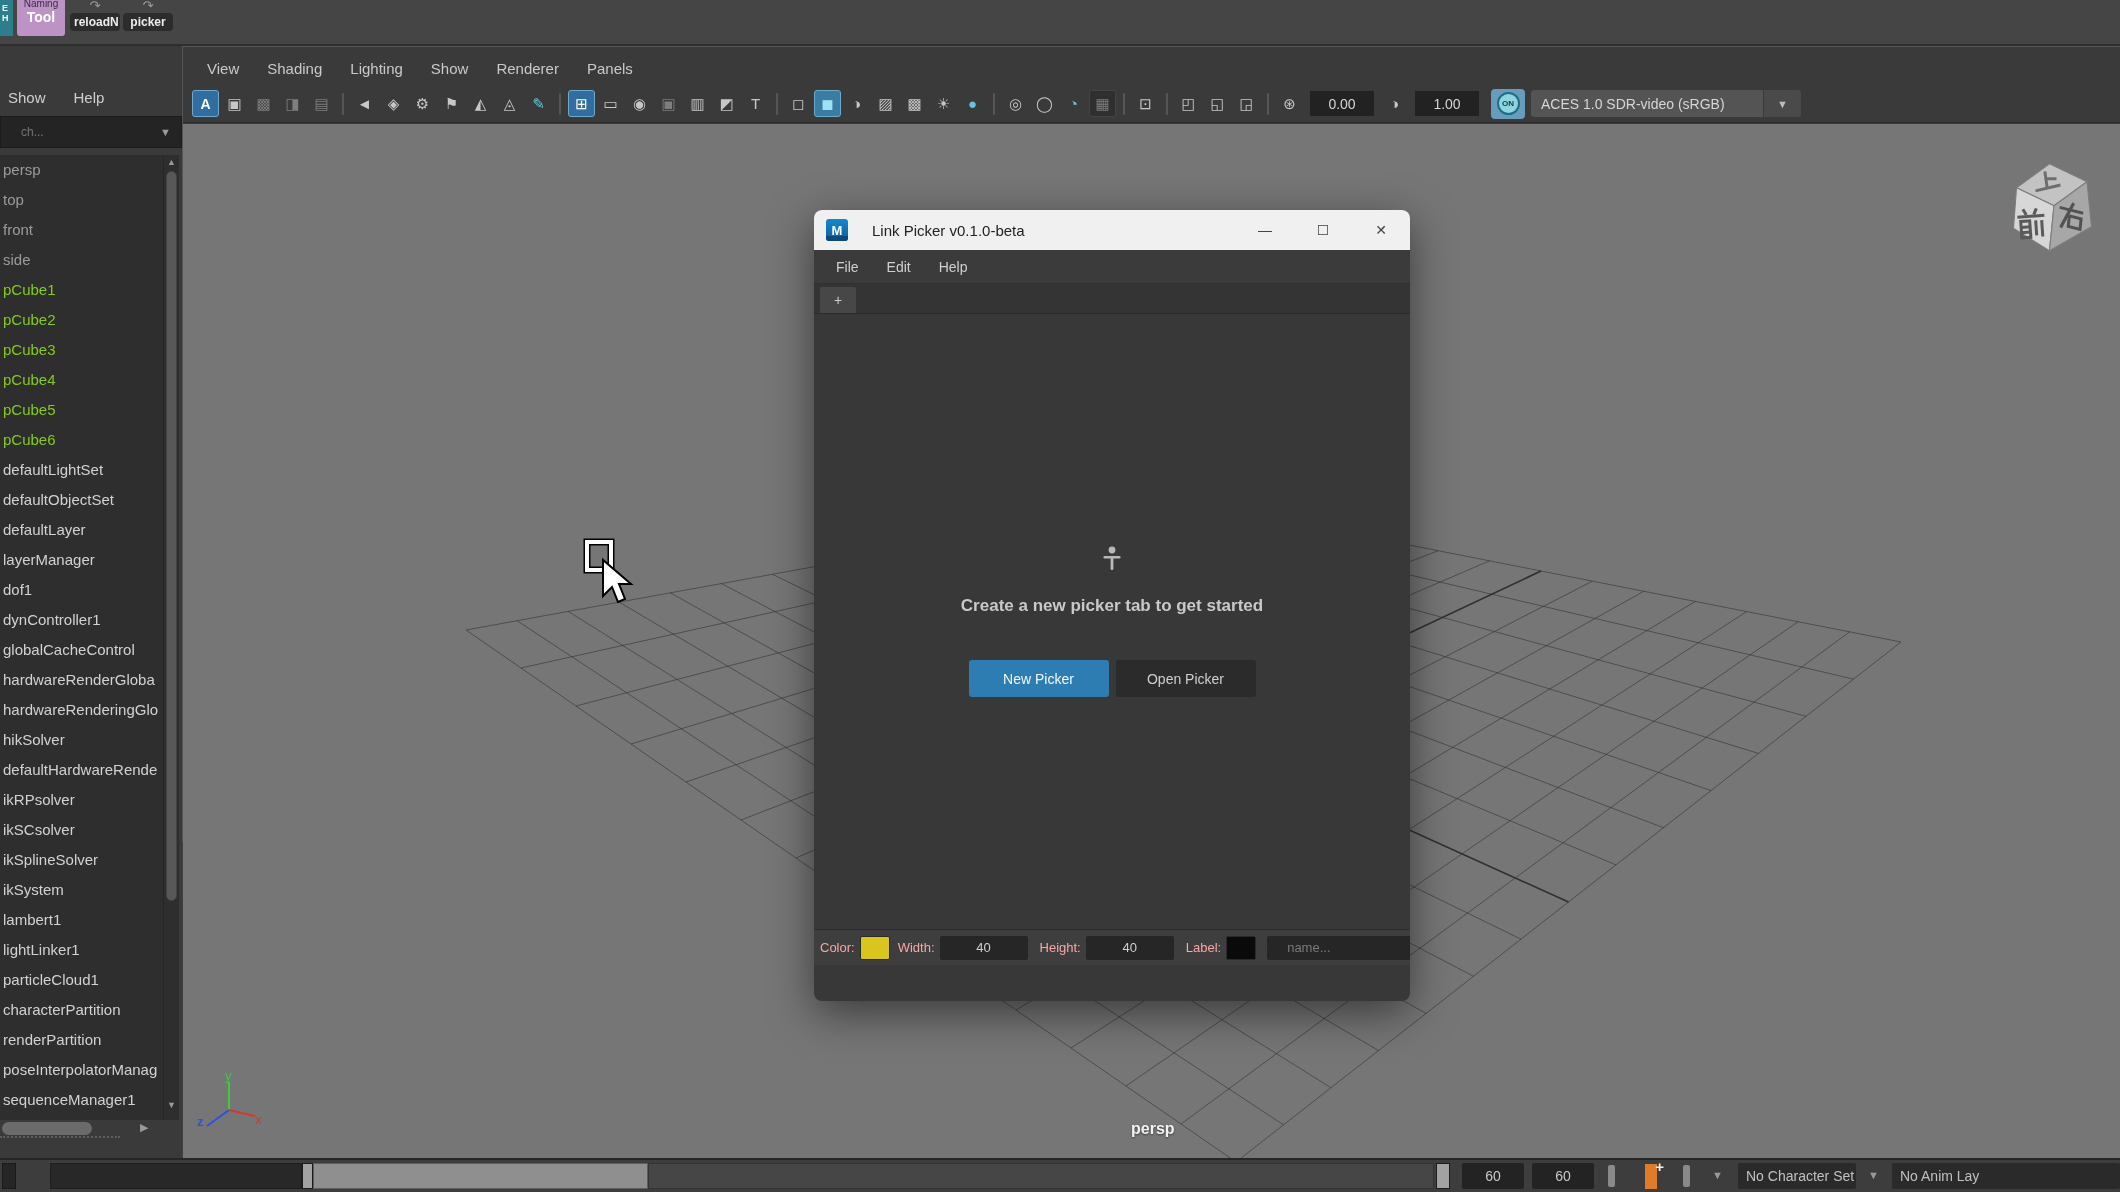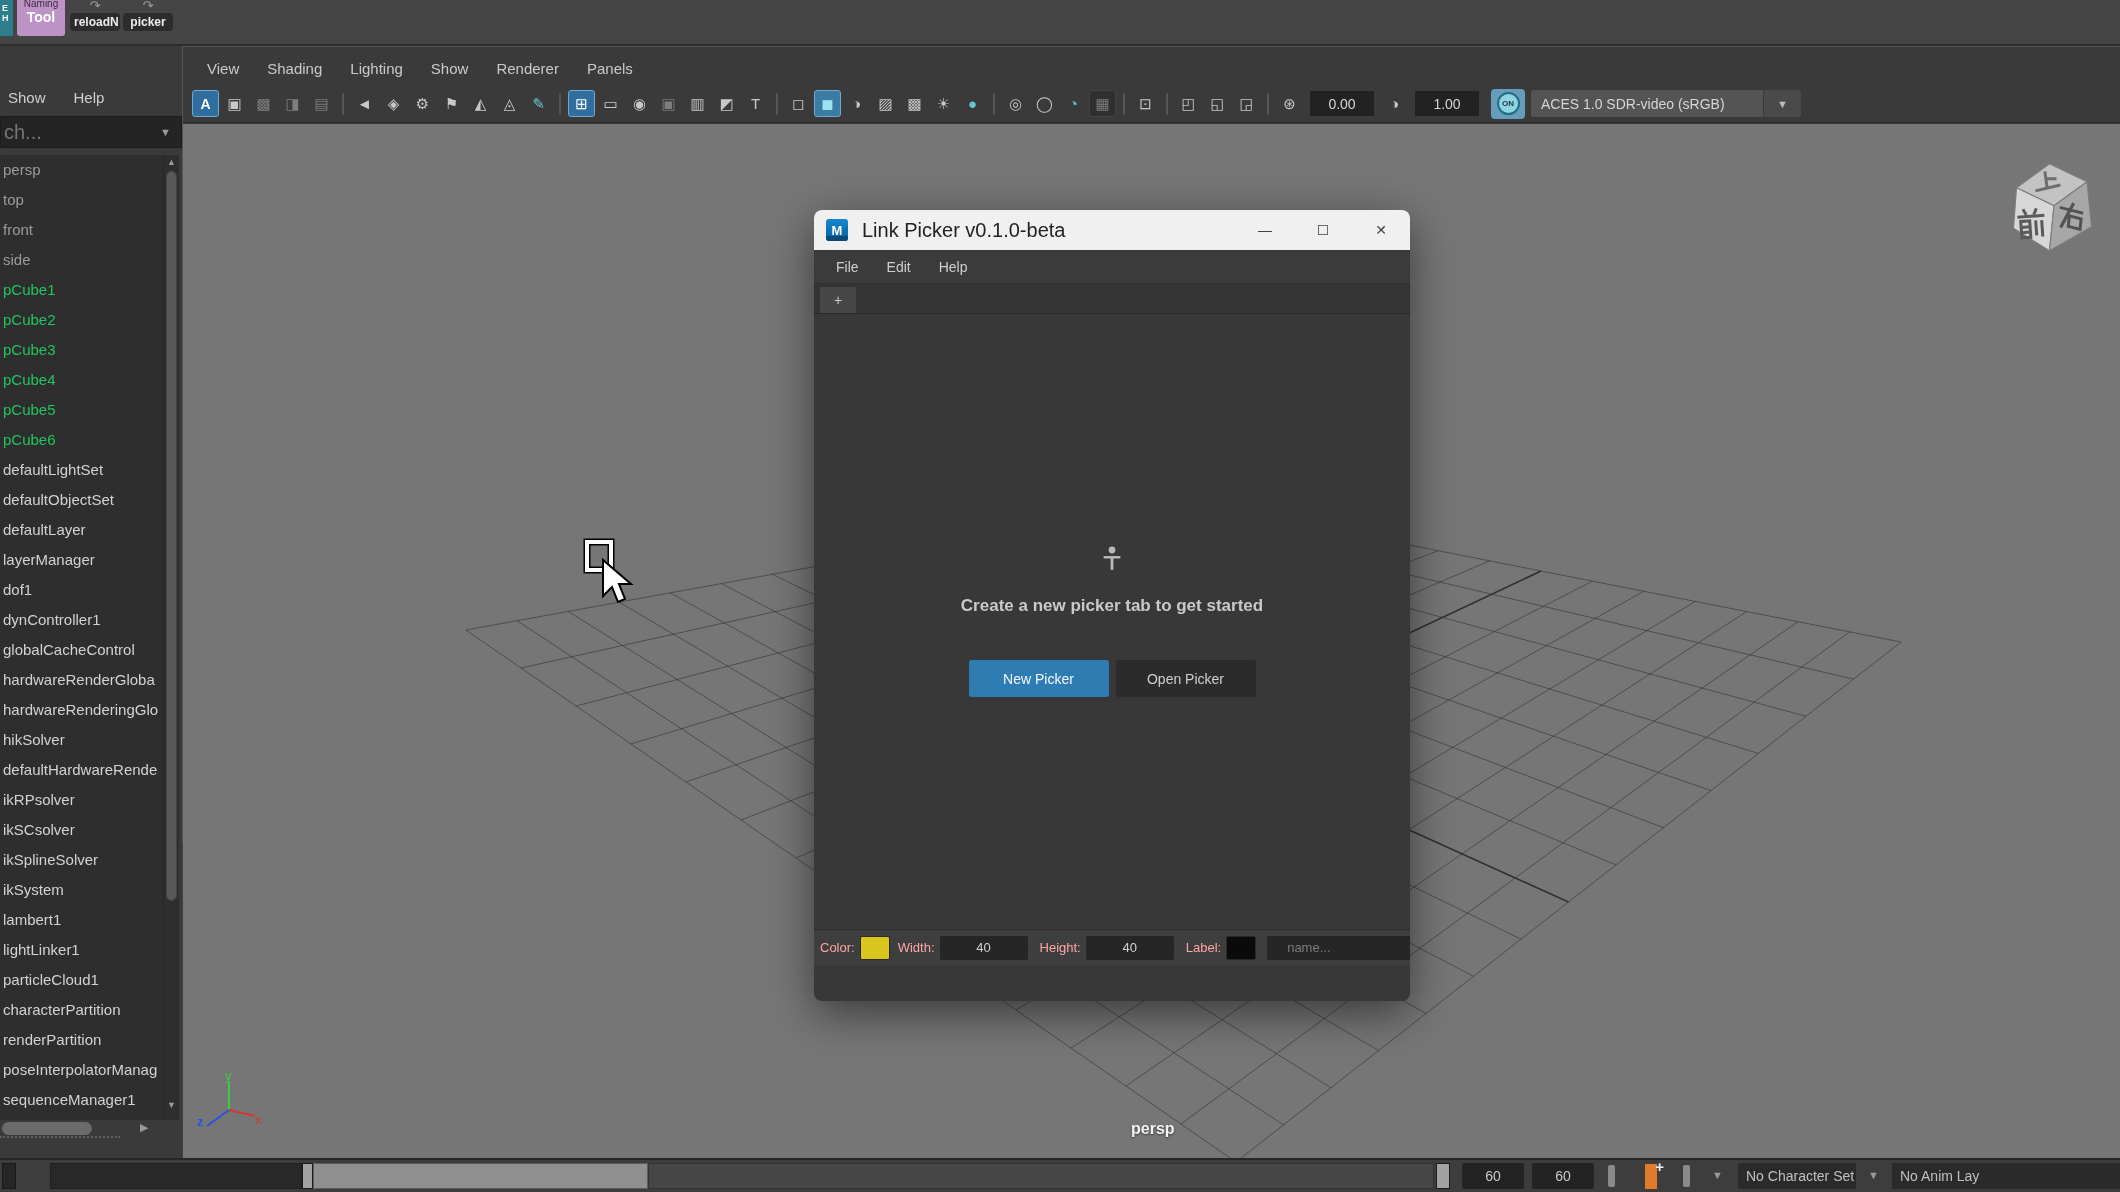--- a/index.html
+++ b/index.html
@@ -15,25 +15,25 @@
   .shelf-btn{position:absolute;top:0;width:50px;height:36px;}
   .shelf-btn .arr{display:block;text-align:center;color:#9a9a9a;font-size:13px;line-height:12px;height:12px;}
   .shelf-btn .lbl{display:block;margin:1px auto 0;background:#2c2c2c;border-radius:4px;color:#ececec;font-size:12px;font-weight:bold;text-align:center;padding:2px 4px;}
   .sb-reload{left:70px;} .sb-picker{left:123px;}
 
   
   .sidebar{position:absolute;left:0;top:46px;width:182px;height:1112px;background:#3a3a3a;}
   .sb-menus{position:absolute;left:0;top:36px;height:30px;display:flex;gap:28px;padding-left:8px;align-items:center;}
   .sb-menus span{color:#cfcfcf;font-size:15px;}
   .sb-search{position:absolute;left:0;top:70px;width:182px;height:32px;background:#242424;border:1px solid #1c1c1c;display:flex;align-items:center;}
-  .sb-search input{flex:1;background:transparent;border:none;outline:none;color:#a8a8a8;font-size:20px;padding-left:3px;width:130px;}
+  .sb-search input{flex:1;background:transparent;border:none;outline:none;color:#a8a8a8;font-size:12px;padding-left:20px;width:130px;}
   .sb-search .dd{color:#9a9a9a;font-size:11px;padding-right:10px;}
   .sb-list{position:absolute;left:0;top:109px;width:163px;height:965px;background:#2e2e2e;overflow:hidden;}
   .sb-item{height:30px;line-height:30px;font-size:15px;padding-left:3px;white-space:nowrap;}
-  .sb-item.dim{color:#9b9b9b;} .sb-item.bright{color:#22c55e;} .sb-item.normal{color:#d2d2d2;}
+  .sb-item.dim{color:#9b9b9b;} .sb-item.bright{color:#84cc16;} .sb-item.normal{color:#d2d2d2;}
   .vscroll{position:absolute;left:163px;top:109px;width:16px;height:965px;background:#2e2e2e;border-left:1px solid #262626;}
   .vscroll .up{position:absolute;top:2px;left:0;width:15px;text-align:center;color:#9a9a9a;font-size:9px;}
   .vscroll .thumb{position:absolute;top:16px;left:2px;width:11px;height:730px;background:#585858;border:1px solid #444;border-radius:6px;}
   .vscroll .down{position:absolute;top:945px;left:0;width:15px;text-align:center;color:#9a9a9a;font-size:9px;}
   .hscroll{position:absolute;left:0;top:1074px;width:182px;height:22px;}
   .hscroll .thumb{position:absolute;left:2px;top:2px;width:90px;height:13px;background:#6b6b6b;border-radius:7px;}
   .hscroll .dots{position:absolute;left:0;top:16px;width:120px;border-bottom:2px dotted #5e5e5e;}
   .hscroll .right{position:absolute;left:140px;top:1px;color:#999;font-size:11px;}
 
   
@@ -56,21 +56,21 @@
   .aces-arrow{width:38px;height:27px;background:#4a4a4a;border-left:1px solid #3a3a3a;border-radius:0 3px 3px 0;color:#bbb;font-size:11px;display:flex;align-items:center;justify-content:center;flex:none;}
 
   .vp-canvas{position:absolute;left:0;top:77px;width:1938px;height:1035px;background:#767676;overflow:hidden;}
   .persp-label{position:absolute;left:948px;top:996px;color:#f2f2f2;font-size:16px;font-weight:bold;text-shadow:0 1px 2px rgba(0,0,0,.5);}
 
   
   .dialog{position:absolute;left:814px;top:210px;width:596px;height:791px;border-radius:8px;box-shadow:0 12px 44px rgba(0,0,0,.5);overflow:hidden;background:#383838;}
   .dlg-title{height:40px;background:#f0f0f0;display:flex;align-items:center;}
   .maya-icon{width:22px;height:22px;margin-left:12px;border-radius:3px;background:linear-gradient(#1387d0,#0b5f9c);color:#fff;font-weight:bold;font-size:13px;display:flex;align-items:center;justify-content:center;position:relative;}
   .maya-icon::after{content:"";position:absolute;left:0;bottom:0;width:100%;height:5px;background:#084a7c;border-radius:0 0 3px 3px;}
-  .dlg-title .t{margin-left:14px;color:#222;font-size:20px;}
+  .dlg-title .t{margin-left:24px;color:#222;font-size:15px;}
   .dlg-winbtns{margin-left:auto;display:flex;align-items:stretch;height:40px;}
   .dlg-winbtns span{width:58px;display:flex;align-items:center;justify-content:center;color:#444;font-size:14px;}
   .dlg-menubar{height:34px;background:#3b3b3b;display:flex;align-items:center;padding-left:8px;border-bottom:1px solid #303030;}
   .dlg-menubar span{color:#cfcfcf;font-size:14px;padding:0 14px;}
   .dlg-tabs{height:30px;background:#343434;border-bottom:1px solid #2a2a2a;display:flex;align-items:flex-end;}
   .tab-add{width:36px;height:26px;background:#474747;color:#ccc;font-size:14px;display:flex;align-items:center;justify-content:center;margin-left:6px;border-radius:2px 2px 0 0;}
   .dlg-body{height:615px;background:#383838;display:flex;flex-direction:column;align-items:center;justify-content:center;}
   .empty-msg{color:#c9c9c9;font-size:17px;font-weight:bold;margin-top:26px;}
   .btn-row{display:flex;gap:7px;margin-top:44px;}
   .btn{width:140px;height:37px;border-radius:3px;font-size:14px;display:flex;align-items:center;justify-content:center;}

